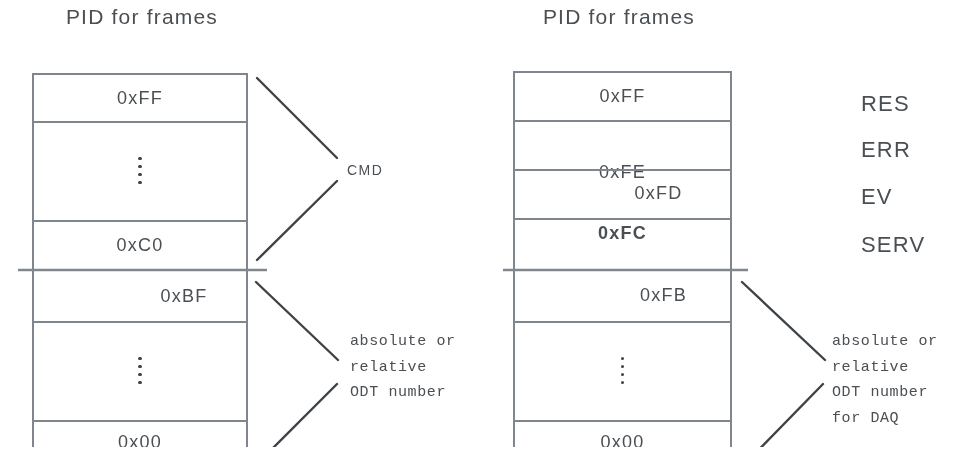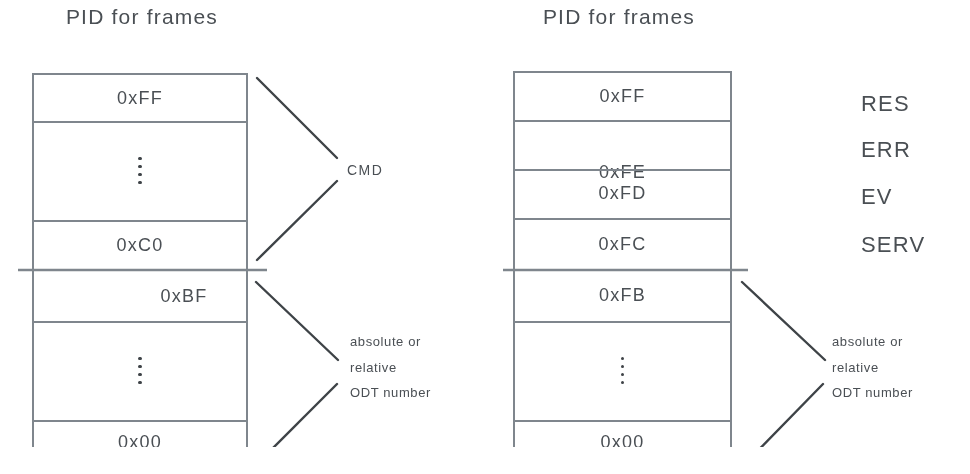--- a/index.html
+++ b/index.html
@@ -77,25 +77,26 @@
   .annot {
     position: absolute;
     font-size: 14px;
     line-height: 24px;
     letter-spacing: 1.5px;
     color: var(--text, #4a4f54);
     white-space: nowrap;
   }
   .annot-block {
     position: absolute;
-    font-size: 13px;
+    font-size: 15px;
     line-height: 25.5px;
     letter-spacing: 0.6px;
     color: var(--text, #4a4f54);
     white-space: nowrap;
+    font-family: Liberation Mono, monospace;
   }
   .rowlab {
     position: absolute;
     left: 832px;
     height: 22px;
     line-height: 22px;
     font-size: 22px;
     letter-spacing: 1.2px;
     color: var(--text, #4a4f54);
     white-space: nowrap;
@@ -133,23 +134,23 @@
     <div class="cell" style="top:345px; height:45px;">0x00</div>
     <div class="hr" style="top:46px;"></div>
     <div class="hr" style="top:145px;"></div>
     <div class="hr" style="top:246px;"></div>
     <div class="hr" style="top:345px;"></div>
   </div>
 
   <div class="pidbox" id="boxR">
     <div class="cell" style="top:0; height:47px;">0xFF</div>
     <div class="cell" style="top:47px; height:49px;margin-top:28px;">0xFE</div>
-    <div class="cell" style="top:96px; height:49px;">0xFD</div>
-    <div class="cell" style="top:145px; height:52px;">0xFC</div>
-    <div class="cell" style="top:197px; height:51px;">0xFB</div>
+    <div class="cell" style="top:96px; height:49px;padding-left:36px;">0xFD</div>
+    <div class="cell" style="top:134px; height:52px;font-weight:bold;">0xFC</div>
+    <div class="cell" style="top:197px; height:51px;margin-left:41px;">0xFB</div>
     <div class="cell dots" style="top:248px; height:99px;">
         <i></i>
         <i></i>
         <i></i>
         <i></i>
       </div>
     <div class="cell" style="top:347px; height:45px;">0x00</div>
     <div class="hr" style="top:47px;"></div>
     <div class="hr" style="top:96px;"></div>
     <div class="hr" style="top:145px;"></div>
@@ -167,20 +168,21 @@
   <div class="annot-block" style="left:350px; top:329px;">
     <div>absolute or</div>
     <div>relative</div>
     <div>ODT number</div>
   </div>
 
   <div class="annot-block" style="left:832px; top:329px;">
     <div>absolute or</div>
     <div>relative</div>
     <div>ODT number</div>
+    <div>for DAQ</div>
   </div>
 
   <svg class="lines" width="970" height="474" viewBox="0 0 970 474">
     <line class="ldiv" x1="18" y1="270" x2="267" y2="270"></line>
     <line class="ldiv" x1="503" y1="270" x2="748" y2="270"></line>
     <line class="diag" x1="257" y1="78" x2="337" y2="158"></line>
     <line class="diag" x1="257" y1="260" x2="337" y2="181"></line>
     <line class="diag" x1="256" y1="282" x2="338" y2="360"></line>
     <line class="diag" x1="257" y1="464" x2="337" y2="384"></line>
     <line class="diag" x1="742" y1="282" x2="825" y2="360"></line>

